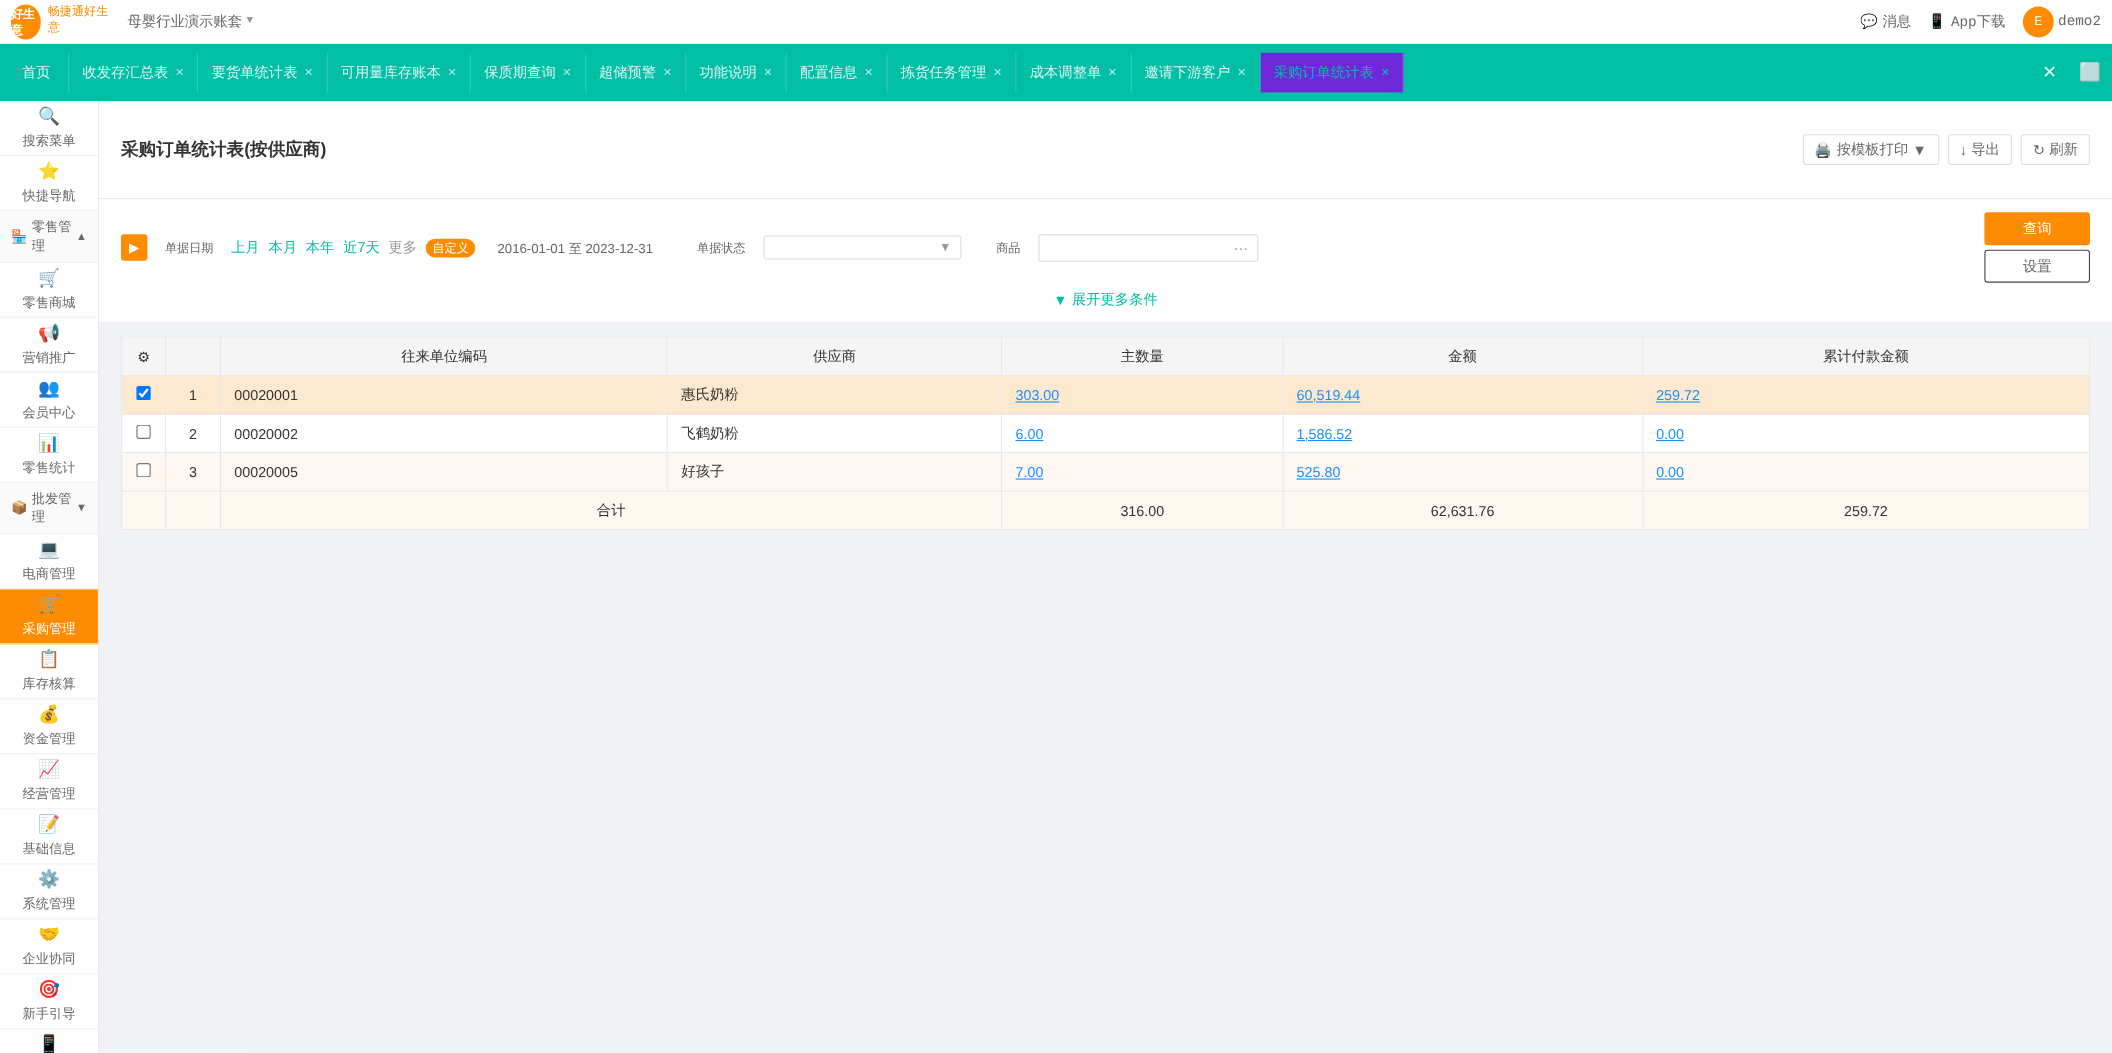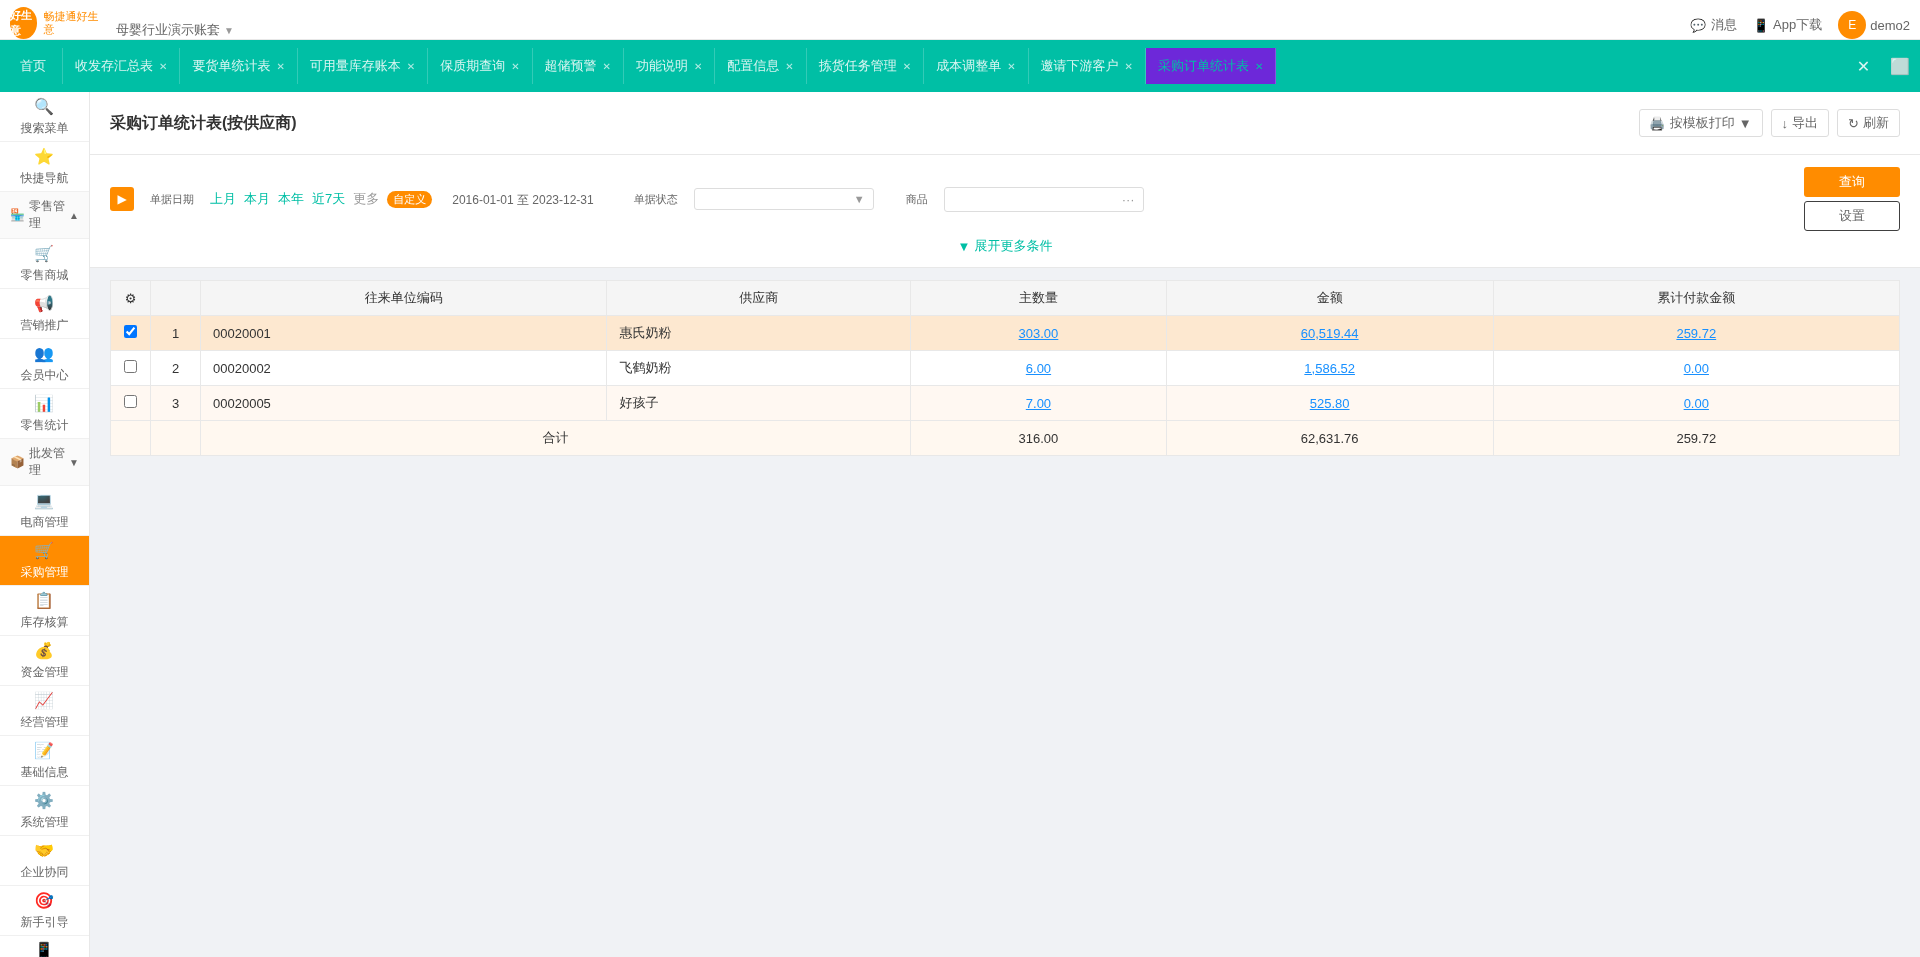--- a/index.html
+++ b/index.html
@@ -1,21 +1,21 @@
 <!DOCTYPE html>
 <html><head>
   <meta charset="utf-8">
   <style>
     * { box-sizing: border-box; margin: 0; padding: 0; }
     body { font-family: 'Microsoft YaHei', Arial, sans-serif; font-size: 13px; background: #f5f5f5; display: flex; flex-direction: column; height: 100vh; overflow: hidden; }
 
     
     .top-bar {
-      display: flex; align-items: flex-end; background: #fff; height: 40px;
-      border-bottom: 1px solid #e8e8e8; padding: 0 10px; gap: 16px;
+      display: flex; align-items: center; background: #fff; height: 40px;
+      border-bottom: 1px solid #e8e8e8; padding: 0 10px; gap: 16px; font-family: Liberation Mono, monospace;
     }
     .logo-area { display: flex; align-items: center; gap: 6px; width: 90px; }
     .logo-icon { width: 32px; height: 32px; background: #ff8c00; border-radius: 50%; display: flex; align-items: center; justify-content: center; color: #fff; font-size: 11px; font-weight: bold; }
     .logo-text { font-size: 11px; color: #ff8c00; line-height: 1.2; }
     .workspace-selector { display: flex; align-items: center; gap: 4px; color: #666; font-size: 13px; cursor: pointer; flex: 1; }
     .workspace-selector .arrow { font-size: 10px; color: #999; }
     .top-right { display: flex; align-items: center; gap: 16px; margin-left: auto; }
     .top-btn { display: flex; align-items: center; gap: 4px; color: #666; font-size: 13px; cursor: pointer; }
     .user-avatar { width: 28px; height: 28px; background: #ff8c00; border-radius: 50%; display: flex; align-items: center; justify-content: center; color: #fff; font-size: 12px; }
 
@@ -50,21 +50,21 @@
     .sidebar-item.active { background: #ff8c00; color: #fff; }
     .sidebar-item .s-icon { font-size: 16px; }
     .sidebar-section { display: flex; align-items: center; padding: 6px 10px; cursor: pointer; color: #666; font-size: 12px; background: #fafafa; border-bottom: 1px solid #f0f0f0; }
     .sidebar-section .arrow { margin-left: auto; font-size: 10px; }
 
     
     .content { flex: 1; display: flex; flex-direction: column; overflow: hidden; background: #f0f2f5; }
 
     
     .page-header {
-      background: #fff; padding: 17px 20px; border-bottom: 1px solid #e8e8e8;
+      background: #fff; padding: 30px 20px; border-bottom: 1px solid #e8e8e8;
       display: flex; align-items: center; justify-content: space-between; gap: 44px;
     }
     .page-title { font-size: 16px; font-weight: bold; color: #333; }
     .header-actions { display: flex; align-items: center; gap: 8px; }
     .btn-print { display: flex; align-items: center; gap: 4px; border: 1px solid #ddd; background: #fff; padding: 4px 10px; border-radius: 3px; cursor: pointer; font-size: 13px; color: #666; }
     .btn-export { display: flex; align-items: center; gap: 4px; border: 1px solid #ddd; background: #fff; padding: 4px 10px; border-radius: 3px; cursor: pointer; font-size: 13px; color: #666; }
     .btn-refresh { display: flex; align-items: center; gap: 4px; border: 1px solid #ddd; background: #fff; padding: 4px 10px; border-radius: 3px; cursor: pointer; font-size: 13px; color: #666; }
 
     
     .filter-area { background: #fff; padding: 12px 20px; border-bottom: 1px solid #e8e8e8; }
@@ -93,21 +93,21 @@
       background: #f5f5f5; border: 1px solid #e8e8e8; padding: 8px 12px;
       text-align: center; color: #333; font-size: 13px; font-weight: 500;
     }
     .data-table td {
       border: 1px solid #e8e8e8; padding: 8px 12px; color: #333; font-size: 13px;
     }
     .data-table tr:nth-child(odd) td { background: #fff8f2; }
     .data-table tr:nth-child(even) td { background: #fff; }
     .data-table .row-selected td { background: #fde8d0 !important; }
     .data-table td.num { text-align: center; }
-    .data-table td.link { color: #1890ff; text-decoration: underline; text-align: center; cursor: pointer; }
+    .data-table td.link { color: #1890ff; text-decoration: underline; text-align: left; cursor: pointer; }
     .data-table .col-seq { width: 50px; text-align: center; }
     .col-settings { width: 40px; text-align: center; }
     .total-row td { background: #fff8f0 !important; font-weight: 500; }
     .total-row td:first-child { text-align: center; }
     .total-label { text-align: center !important; }
   </style>
 </head>
 <body>
 
 <div class="top-bar">

